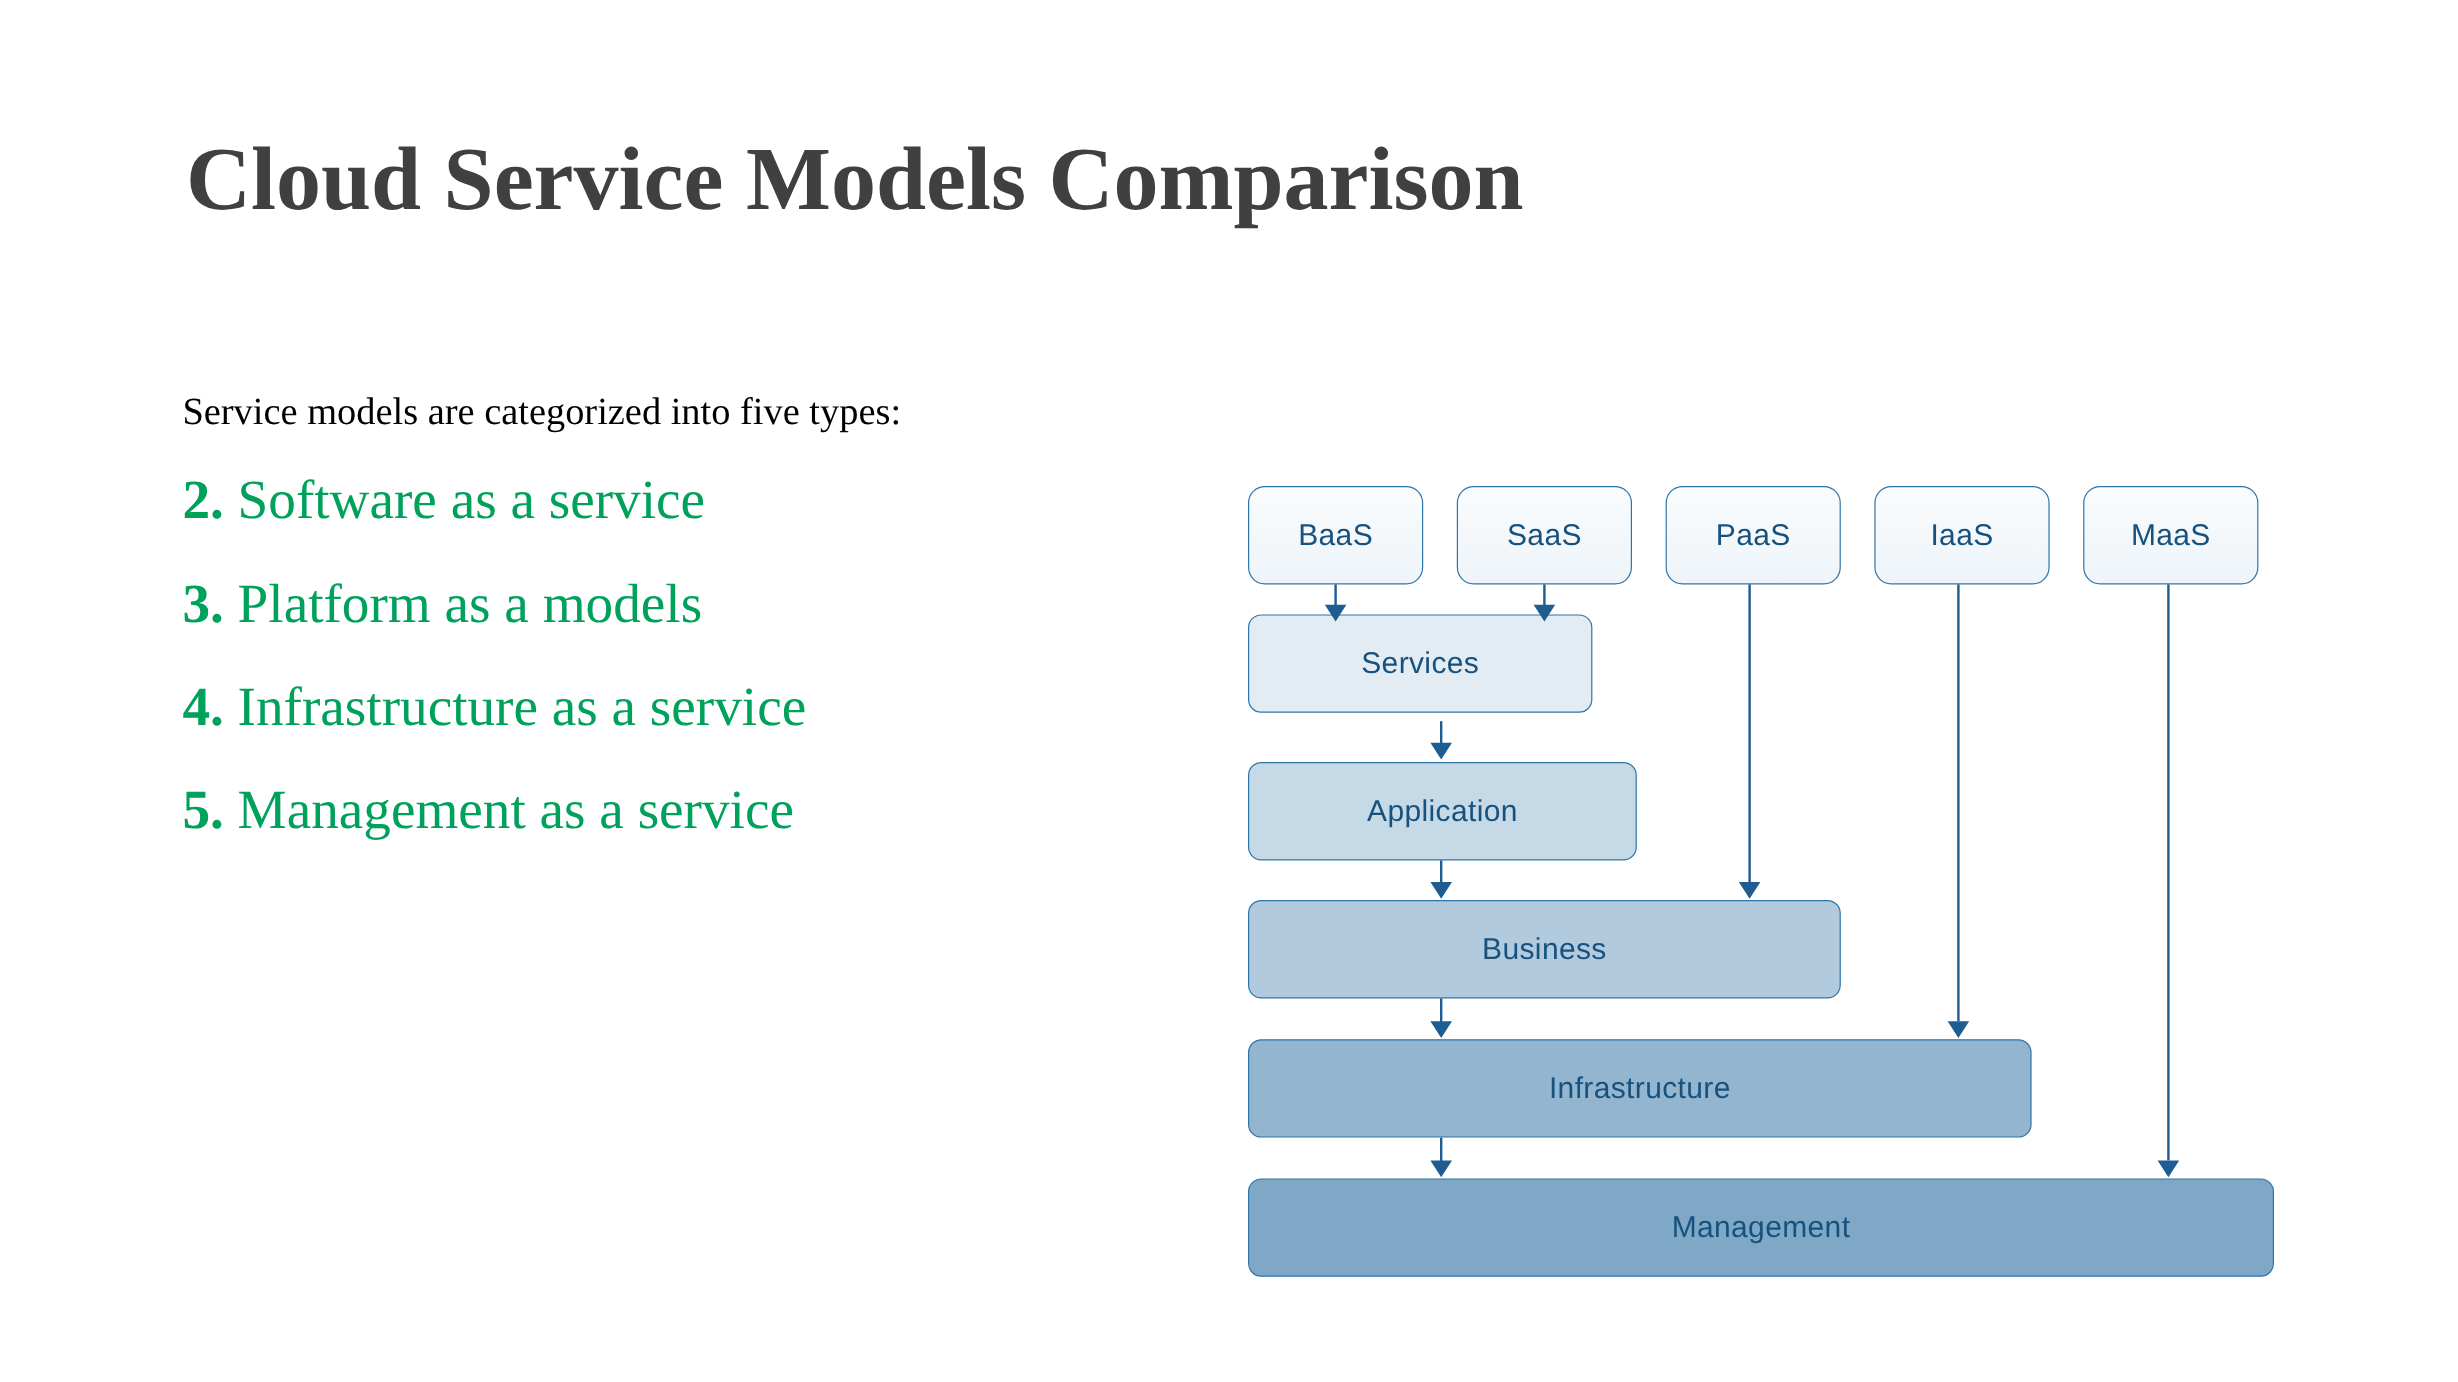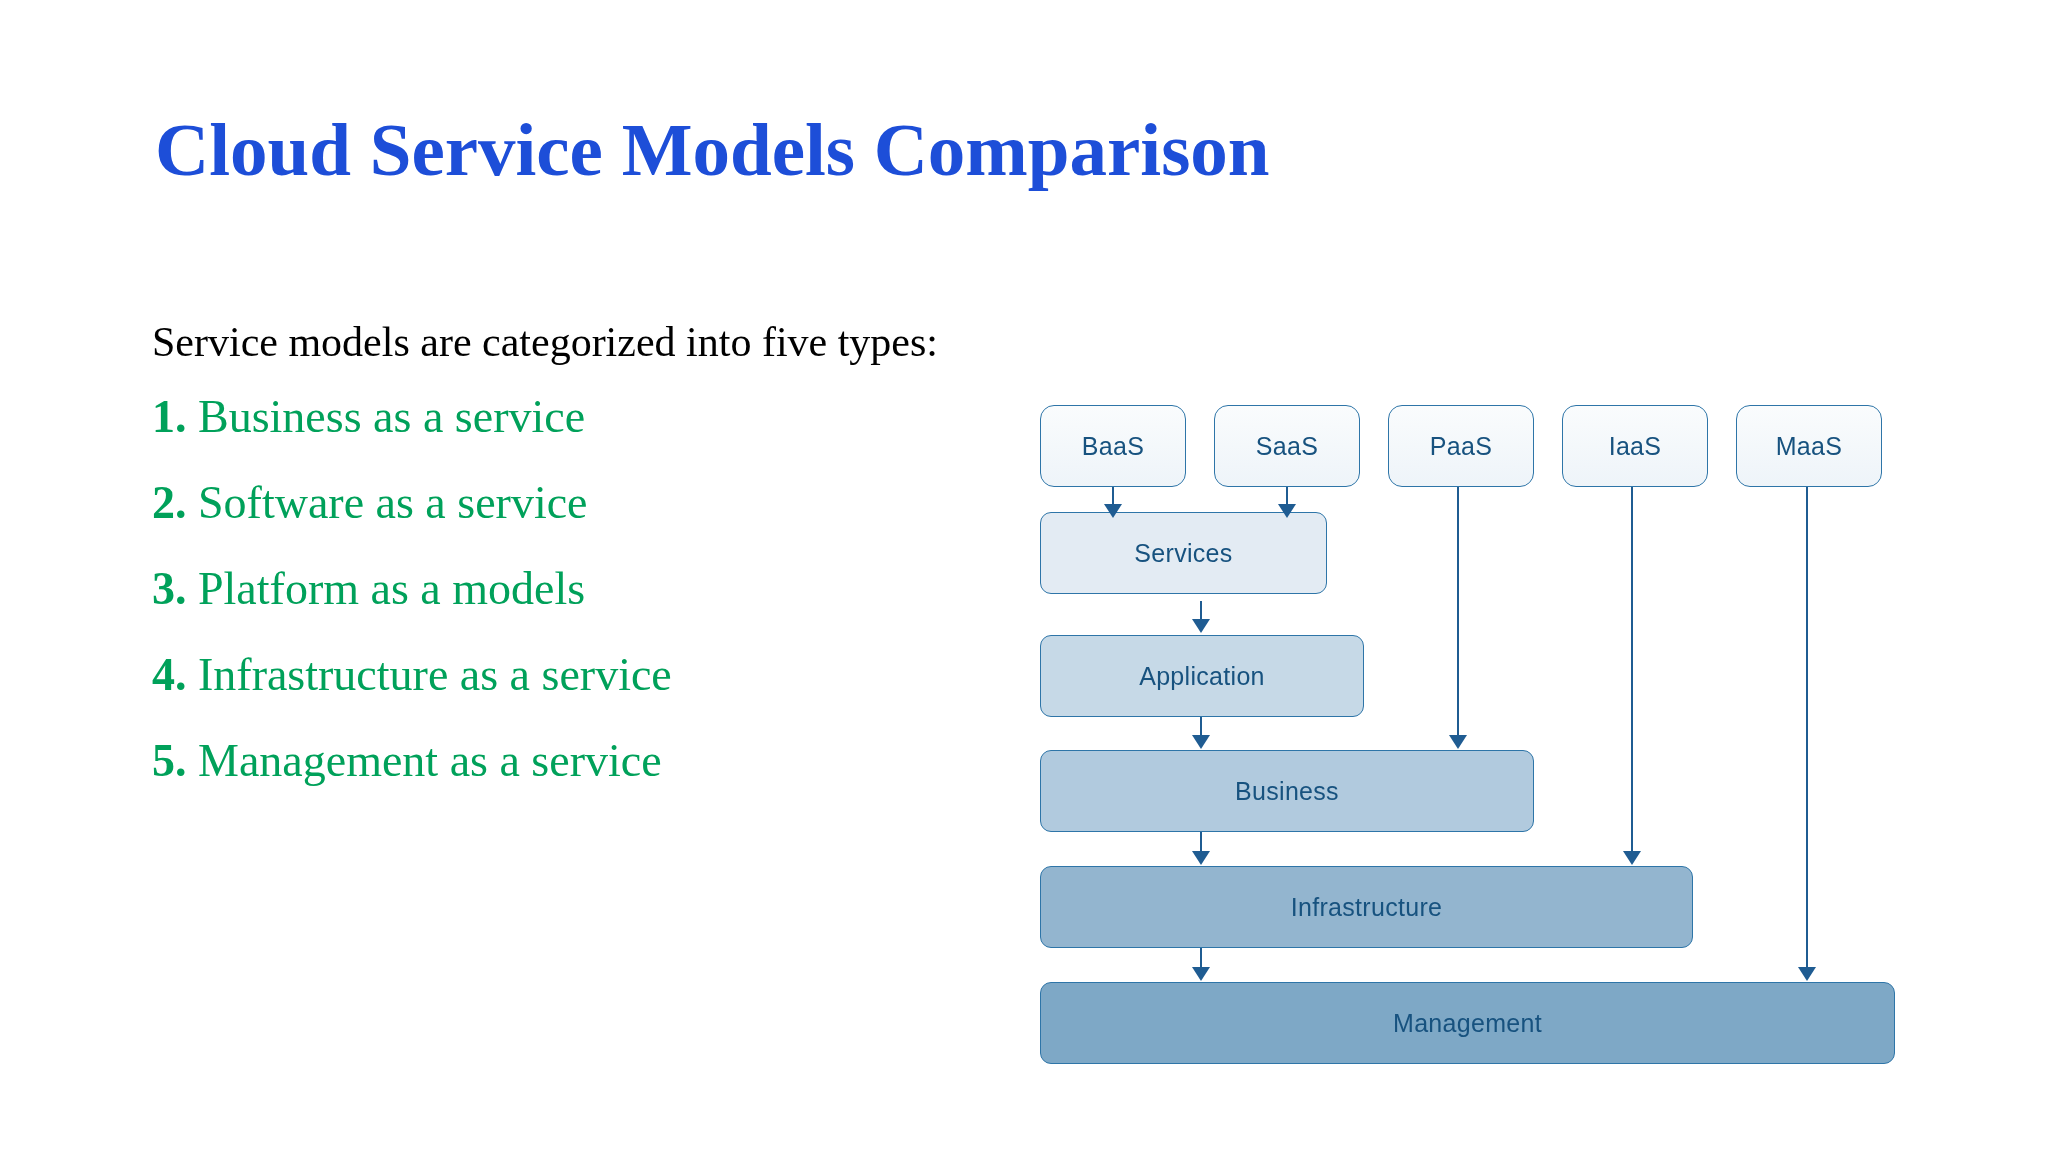--- a/index.html
+++ b/index.html
@@ -18,35 +18,35 @@
 
   
   #title {
     position: absolute;
     left: 155px;
     top: 107px;
     font-family: "Liberation Serif", serif;
     font-weight: bold;
     font-size: 75px;
     line-height: 86px;
-    color: #1d4ed8;
+    color: #404040;
     letter-spacing: 0px;
     white-space: nowrap;
   }
 
   
   #body-text {
     position: absolute;
     left: 152px;
     top: 310px;
     width: 840px;
   }
   .lead {
     font-family: "Liberation Serif", serif;
-    font-size: 42px;
+    font-size: 32px;
     line-height: 64px;
     color: #000000;
     white-space: nowrap;
   }
   .list-item {
     font-family: "Liberation Serif", serif;
     font-size: 46px;
     line-height: 86px;
     color: #00A15A;
     white-space: nowrap;
@@ -111,24 +111,20 @@
 <body>
 
 <div id="slide">
 
   <div id="title">Cloud Service Models Comparison</div>
 
   <div id="body-text">
     <div class="lead">Service models are categorized into five types:</div>
 
     <div class="list-item">
-      <span class="list-num">1.</span>
-      <span class="list-label">Business as a service</span>
-    </div>
-    <div class="list-item">
       <span class="list-num">2.</span>
       <span class="list-label">Software as a service</span>
     </div>
     <div class="list-item">
       <span class="list-num">3.</span>
       <span class="list-label">Platform as a models</span>
     </div>
     <div class="list-item">
       <span class="list-num">4.</span>
       <span class="list-label">Infrastructure as a service</span>

